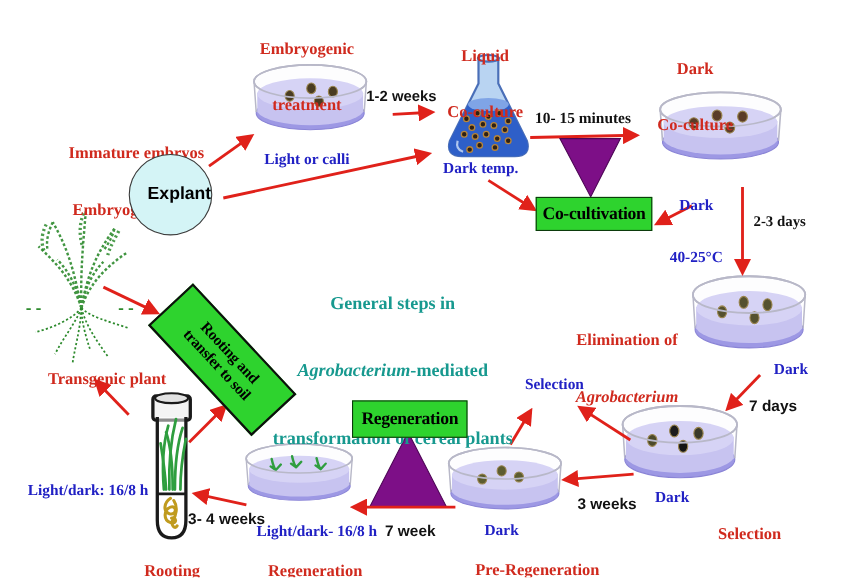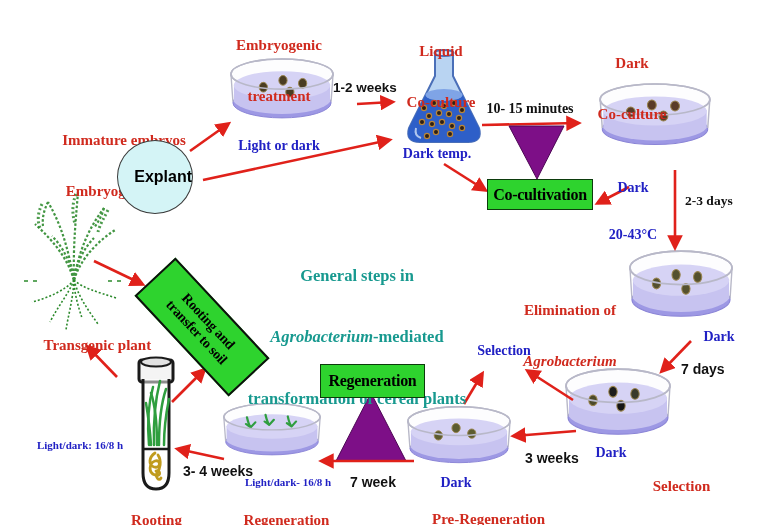--- a/index.html
+++ b/index.html
@@ -2,21 +2,21 @@
 <html style="--red: #d02a1e; --blue: #2121c4; --teal: #17998f; --green: #2ed32e; --explant: #d4f4f6;"><head>
 <meta charset="utf-8">
 <style>
   html,body{margin:0;padding:0;background:#fff;}
   #stage{position:relative;width:768px;height:525px;background:#ffffff;overflow:hidden;
          font-family:"Liberation Serif",serif;}
   .lbl{position:absolute;font-weight:bold;white-space:pre;line-height:1.13;z-index:5;}
   .ctr{transform:translateX(-50%);text-align:center;}
   .red{color:var(--red,#d02a1e);font-size:15px;}
   .blue{color:var(--blue,#2121c4);font-size:14px;}
-  .blue-sm{color:var(--blue,#2121c4);font-size:11px;}
+  .blue-sm{color:var(--blue,#2121c4);font-size:14px;}
   .teal{color:var(--teal,#17998f);font-size:16.5px;line-height:1.24;}
   .bsans{color:#111;font-family:"Liberation Sans",sans-serif;font-size:13.5px;}
   .bserif{color:#111;font-size:14px;}
   .lbl i{font-style:italic;}
   .gbox{position:absolute;background:var(--green,#2ed32e);border:1.5px solid #0c3b0c;
         color:#000;font-weight:bold;display:flex;flex-direction:column;align-items:center;
         justify-content:center;z-index:6;font-size:16px;letter-spacing:-0.3px;}
   .dish{position:absolute;z-index:2;}
   .art{position:absolute;z-index:2;}
   #overlay{position:absolute;left:0;top:0;z-index:4;pointer-events:none;}
@@ -265,34 +265,34 @@
   <div class="lbl ctr red" style="left:90px;top:320px;">
     <span>Transgenic plant</span>
   </div>
 
   <div class="lbl ctr teal" style="left:357px;top:225px;">
     <span style="display:block">General steps in</span>
     <span style="display:block"><i>Agrobacterium</i><span>-mediated</span></span>
     <span style="display:block">transformation of cereal plants</span>
   </div>
 
-  <div class="lbl ctr blue" style="left:279px;top:138px;"><span>Light or dark</span></div>
+  <div class="lbl ctr blue" style="left:279px;top:138px;"><span>Light or calli</span></div>
   <div class="lbl ctr blue" style="left:437px;top:146px;"><span>Dark temp.</span></div>
   <div class="lbl ctr blue" style="left:633px;top:148px;">
     <span style="display:block">Dark</span>
-    <span style="display:block">20-43°C</span>
+    <span style="display:block">40-25°C</span>
   </div>
   <div class="lbl ctr blue" style="left:719px;top:329px;"><span>Dark</span></div>
   <div class="lbl ctr blue" style="left:504px;top:343px;"><span>Selection</span></div>
   <div class="lbl ctr blue" style="left:611px;top:445px;"><span>Dark</span></div>
   <div class="lbl ctr blue" style="left:456px;top:475px;"><span>Dark</span></div>
   <div class="lbl ctr blue-sm" style="left:288px;top:476px;"><span>Light/dark- 16/8 h</span></div>
   <div class="lbl ctr blue-sm" style="left:80px;top:439px;"><span>Light/dark: 16/8 h</span></div>
 
   <div class="lbl bsans" style="left:333px;top:80px;"><span>1-2 weeks</span></div>
   <div class="lbl ctr bserif" style="left:530px;top:101px;text-align:right;"><span>10- 15 minutes</span></div>
   <div class="lbl bserif" style="left:685px;top:193px;font-size:13.5px;"><span>2-3 days</span></div>
   <div class="lbl bsans" style="left:681px;top:362px;font-size:14px;"><span>7 days</span></div>
   <div class="lbl bsans" style="left:525px;top:451px;font-size:14px;"><span>3 weeks</span></div>
   <div class="lbl bsans" style="left:350px;top:475px;font-size:14px;"><span>7 week</span></div>
-  <div class="lbl bsans" style="left:171px;top:464px;font-size:14px;margin-left:12px;"><span>3- 4 weeks</span></div>
+  <div class="lbl bsans" style="left:171px;top:464px;font-size:14px;"><span>3- 4 weeks</span></div>
 
 </div>
 
 </body></html>

